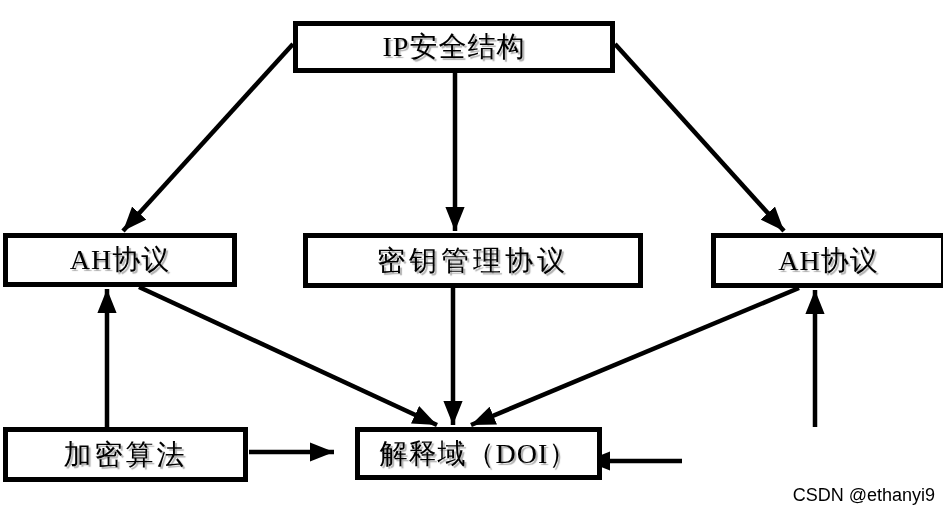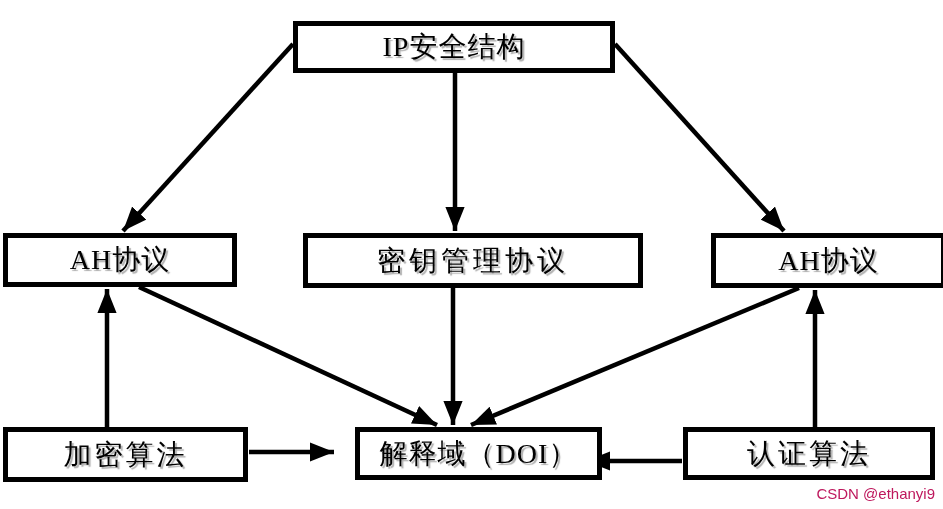--- a/index.html
+++ b/index.html
@@ -41,22 +41,22 @@
   .node-keymgmt  { left: 303px; top: 233px; width: 340px; height: 55px; letter-spacing: 4px; text-align: center; }
   .node-ah       { left: 668px; top: 233px; width: 235px; height: 55px; margin-left: 43px; }
   .node-enc      { left: 3px;   top: 427px; width: 245px; height: 55px; letter-spacing: 3px; }
   .node-doi      { left: 336px; top: 427px; width: 247px; height: 53px; margin-left: 19px; }
   .node-auth     { left: 683px; top: 427px; width: 252px; height: 53px; letter-spacing: 3px; }
   .watermark {
     position: absolute;
     right: 8px;
     top: 485px;
     font-family: "Liberation Sans", "DejaVu Sans", sans-serif;
-    font-size: 15px;
-    color: #be185d;
+    font-size: 18px;
+    color: #000000;
   }
   .edge {
     stroke: #000000;
     stroke-width: 4.5;
     fill: none;
   }
 </style>
 </head>
 <body>
 
@@ -97,19 +97,16 @@
   </div>
 
   <div class="node node-enc">
     <span>加密算法</span>
   </div>
 
   <div class="node node-doi">
     <span>解释域（DOI）</span>
   </div>
 
-  <div class="node node-auth">
-    <span>认证算法</span>
-  </div>
 
   <div class="watermark">CSDN @ethanyi9</div>
 
 </div>
 
 </body></html>

